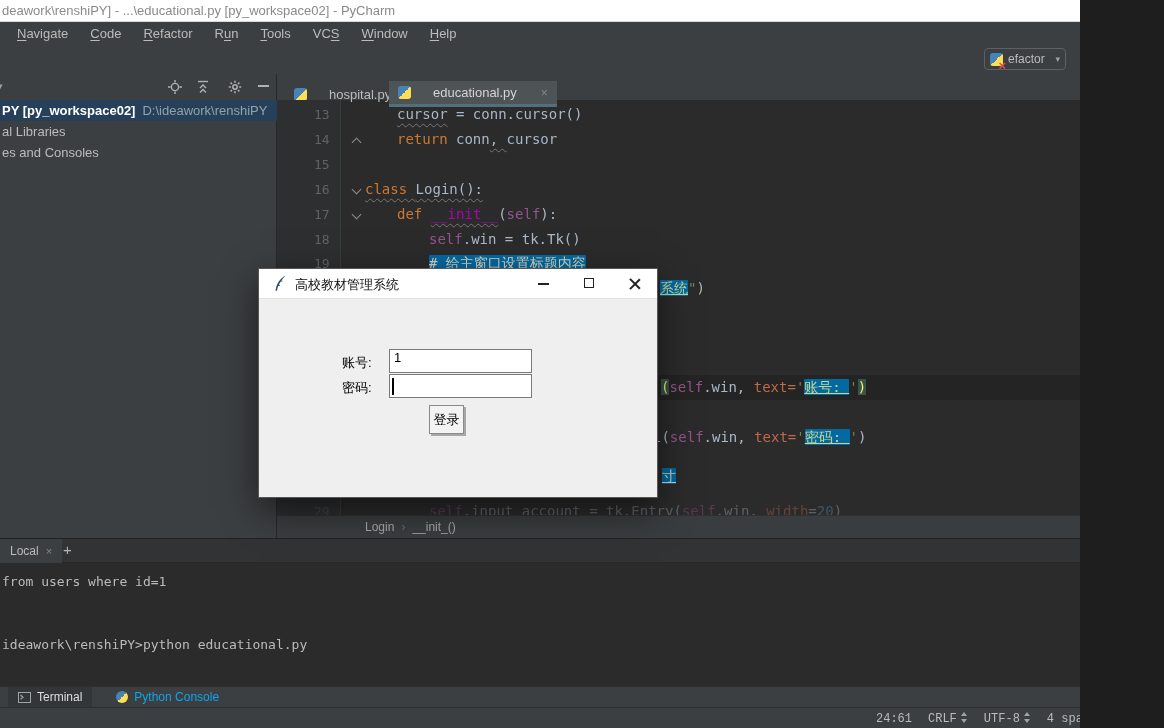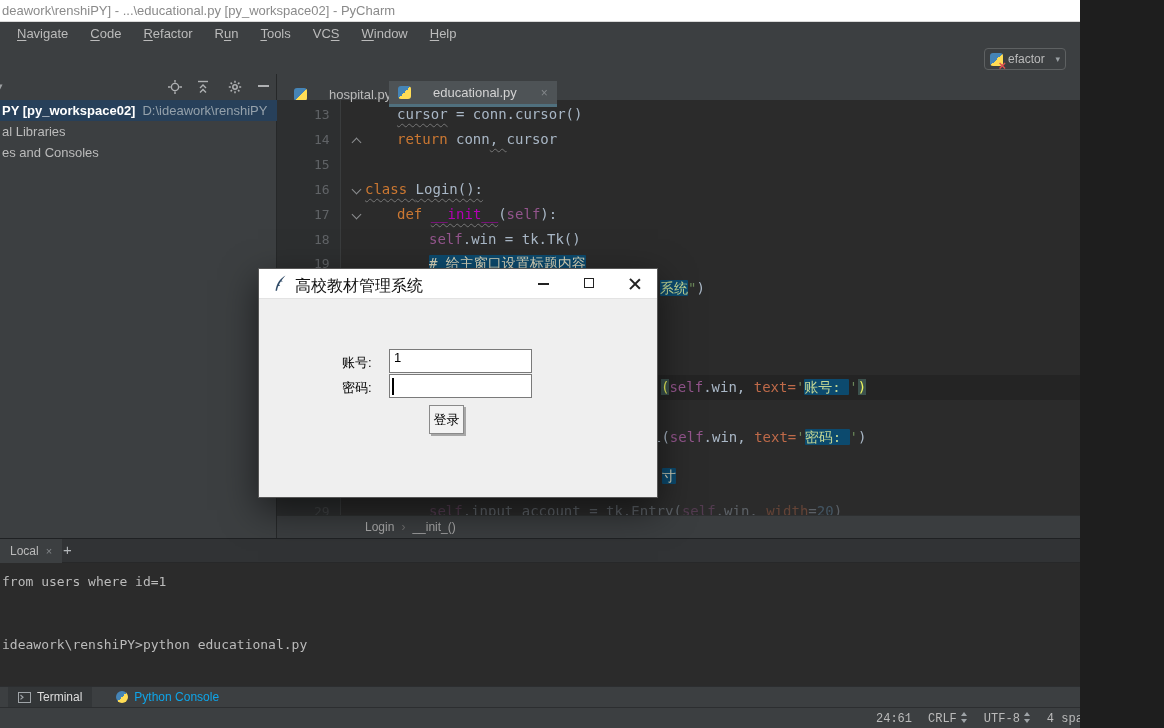--- a/index.html
+++ b/index.html
@@ -74,21 +74,21 @@
   .fold.down::before { transform:rotate(45deg); }
   .fold.up::before   { transform:rotate(-135deg); top:3px; }
   .tok { color:#a9b7c6; }
   .tok.kw { color:#cc7832; }
   .tok.self { color:#94558d; }
   .tok.dunder { color:#b200b2; }
   .tok.str { color:#6a8759; }
   .tok.param { color:#bf6a49; }
   .tok.num { color:#6897bb; }
   .tok.comment { color:#8a8a8a; }
-  .tok.hl { background:#0c4a6e; border-radius:1px; }
+  .tok.hl { background:#0369a1; border-radius:1px;text-decoration:underline; }
   .tok.hl.str { color:#c3d694; }
   .tok.hl.comment { color:#d8d4ba; }
   .tok.brace { color:#edf55e; background:#3b514d; }
   .tok.wavy { text-decoration:underline; text-decoration-style:wavy; text-decoration-color:#767676;
               text-decoration-thickness:1px; text-underline-offset:4px; }
   .stripe-mark { position:absolute; left:863px; top:399px; width:15px; height:11px; background:#6b6749; }
 
   .breadcrumbs { position:absolute; left:0; top:441px; width:887px; height:23px; background:#3a3d3f;
                  border-top:1px solid #2e3031; display:flex; align-items:center; font-size:12px; color:#a7a7a7; }
   .breadcrumbs .bc { padding:0 4px; }
@@ -124,21 +124,21 @@
   .updown::before { content:""; position:absolute; left:0; top:0; border-left:3.5px solid transparent;
                     border-right:3.5px solid transparent; border-bottom:4px solid #9fa4a8; }
   .updown::after  { content:""; position:absolute; left:0; bottom:0; border-left:3.5px solid transparent;
                     border-right:3.5px solid transparent; border-top:4px solid #9fa4a8; }
 
   
   .dialog { position:absolute; left:258px; top:268px; width:400px; height:230px;
             border:1px solid #565656; box-shadow:0 12px 34px rgba(0,0,0,0.55); background:#efefef; }
   .dlg-title { position:absolute; left:0; top:0; width:100%; height:30px; background:#ffffff;
                border-bottom:1px solid #e3e3e3; }
-  .dlg-title .txt { position:absolute; left:36px; top:7px; font-size:16px; color:#111111; }
+  .dlg-title .txt { position:absolute; left:36px; top:7px; font-size:13px; color:#111111; }
   .dlg-feather { position:absolute; left:15px; top:6px; }
   .dlg-min { position:absolute; left:279px; top:14px; width:11px; height:2px; background:#222222; }
   .dlg-max { position:absolute; left:325px; top:9px; width:10px; height:10px; border:1.2px solid #222222; }
   .dlg-close { position:absolute; left:370px; top:9px; width:12px; height:12px; }
   .dlg-close::before,.dlg-close::after { content:""; position:absolute; left:5px; top:-1px; width:1.6px;
                height:14px; background:#222222; }
   .dlg-close::before { transform:rotate(45deg); }
   .dlg-close::after  { transform:rotate(-45deg); }
   .dlg-label { position:absolute; font-size:13px; color:#000000; }
   .dlg-input { position:absolute; left:130px; width:143px; height:24px; background:#ffffff;

